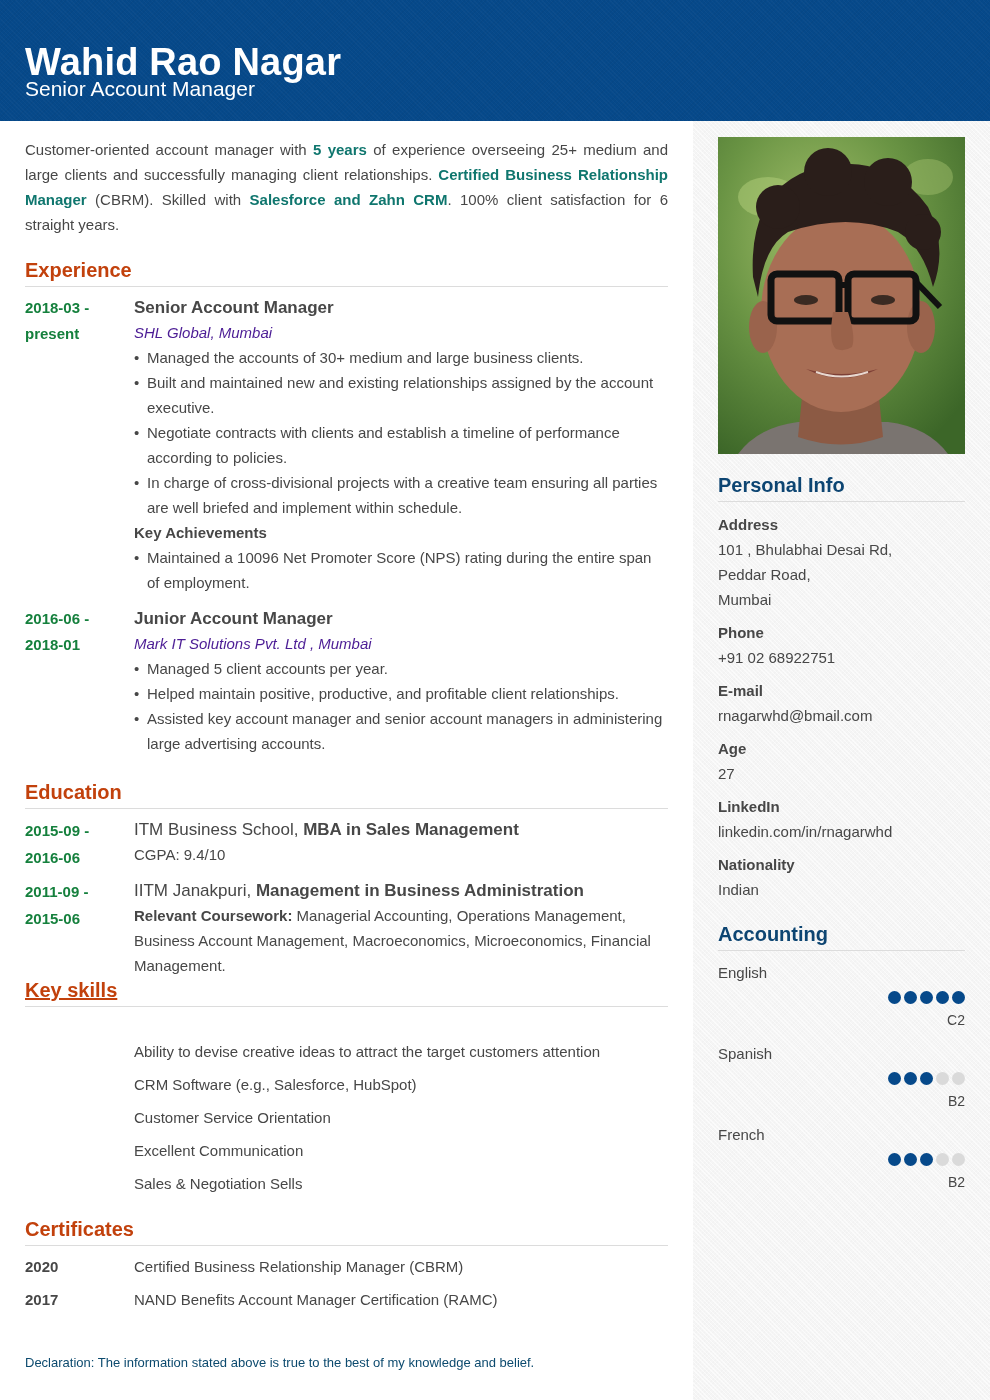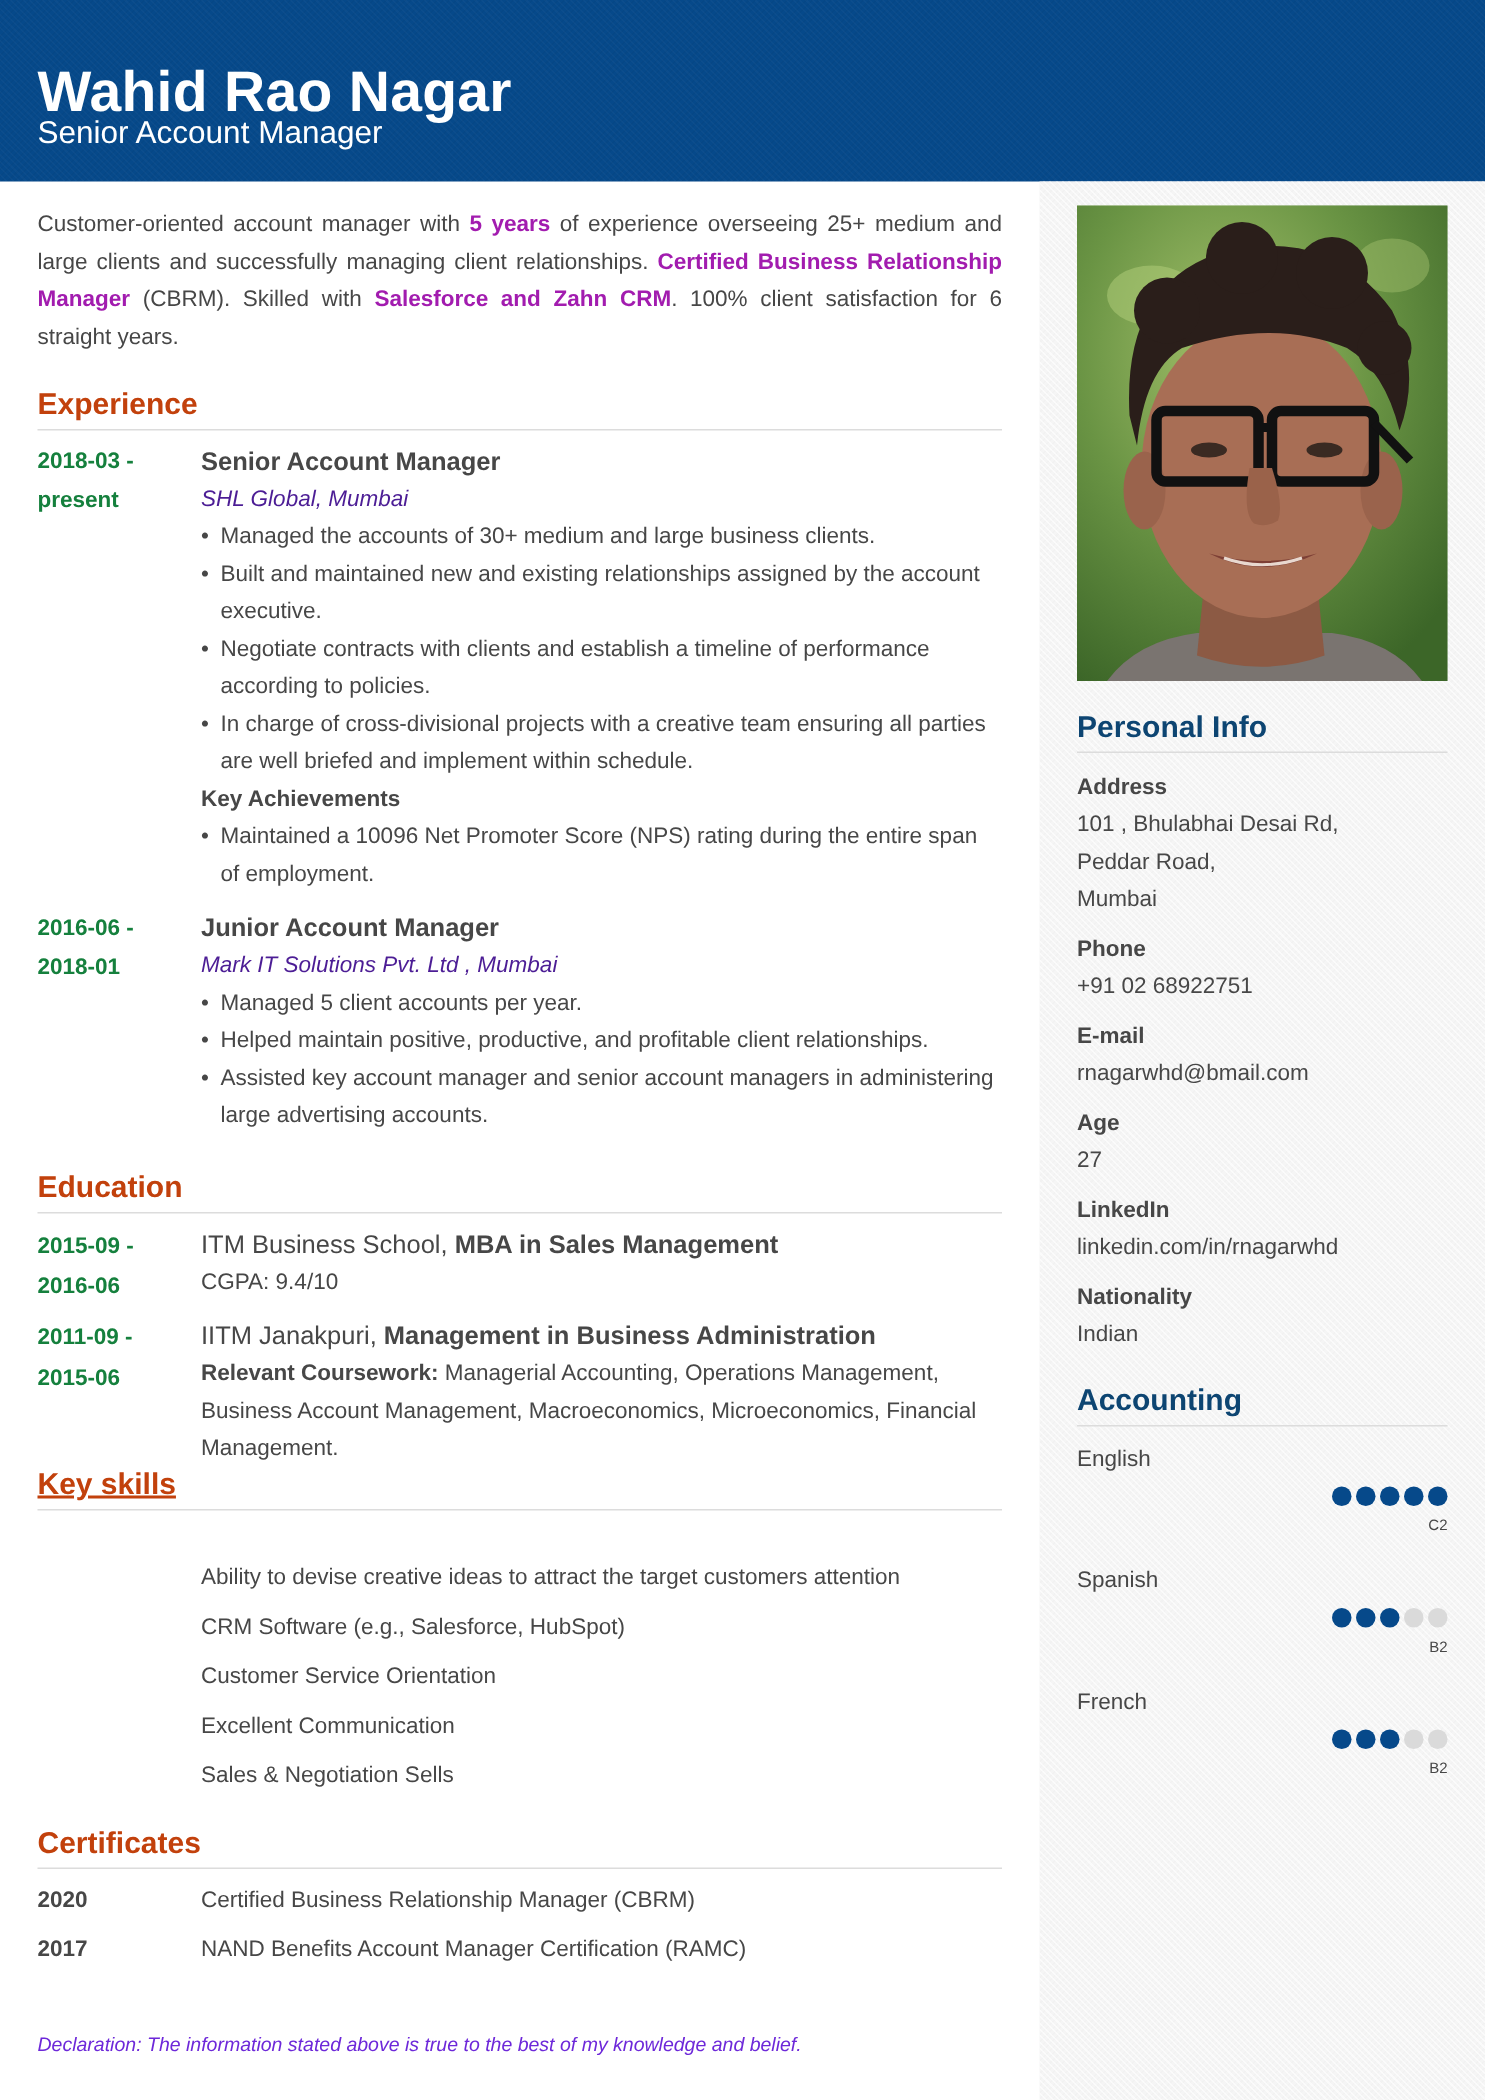--- a/index.html
+++ b/index.html
@@ -33,21 +33,21 @@
       repeating-linear-gradient(45deg, rgba(255,255,255,0.6) 0 1px, transparent 1px 3px),
       repeating-linear-gradient(-45deg, rgba(0,0,0,0.012) 0 1px, transparent 1px 3px);
   }
   .main { position: absolute; left: 25px; top: 121px; width: 643px; }
 
   .summary {
     position: absolute; left: 0; top: 16px; width: 643px;
     font-size: 15px; line-height: 25px; text-align: justify;
     color: #474747;
   }
-  .summary b { color: #a21caf; }
+  .summary b { color: #0f766e; }
 
   .section-title {
     position: absolute; left: 0; width: 643px;
     font-size: 20px; font-weight: bold; color: #c2410c;
     line-height: 24px; padding-bottom: 4px;
     border-bottom: 1px solid #dcdcdc;
   }
   .row { position: absolute; left: 0; width: 643px; font-size: 15px; line-height: 25px; }
   .row .date { position: absolute; left: 0; width: 100px; font-weight: bold; color: #15803d; }
   .row .content { position: absolute; left: 109px; width: 534px; }
@@ -55,39 +55,39 @@
   .company { font-style: italic; color: #4c1d95; }
   ul.bullets { list-style: none; }
   ul.bullets li { position: relative; padding-left: 13px; }
   ul.bullets li::before { content: "•"; position: absolute; left: 0; top: 0; }
   .sub-heading { font-weight: bold; color: #474747; }
   .edu-head { font-size: 17px; line-height: 25px; }
   .edu-head b { color: #474747; }
   .skill { position: absolute; left: 109px; font-size: 15px; line-height: 20px; }
   .cert-year { position: absolute; left: 0; font-weight: bold; font-size: 15px; }
   .cert-name { position: absolute; left: 109px; font-size: 15px; }
-  .declaration { position: absolute; left: 0; top: 1234px; font-size: 13px; color: #6d28d9; font-style: italic; }
+  .declaration { position: absolute; left: 0; top: 1234px; font-size: 13px; color: #0c4a6e; }
 
   .photo {
     position: absolute; left: 25px; top: 16px; width: 247px; height: 317px;
     overflow: hidden;
     background: radial-gradient(ellipse at 30% 20%, #8fb05a 0%, #5e8a3a 40%, #3f6a2a 100%);
   }
   .side-title {
     position: absolute; left: 25px; width: 247px;
     font-size: 20px; font-weight: bold; color: #0d4572;
     line-height: 24px; padding-bottom: 4px; border-bottom: 1px solid #dcdcdc;
   }
   .info-label { position: absolute; left: 25px; font-size: 15px; font-weight: bold; color: #474747; line-height: 25px; }
   .info-value { position: absolute; left: 25px; width: 247px; font-size: 15px; color: #474747; line-height: 25px; }
   .lang-name { position: absolute; left: 25px; font-size: 15px; color: #474747; }
   .dots { position: absolute; left: 190px; width: 82px; display: flex; justify-content: flex-end; gap: 3px; }
   .dot { width: 13px; height: 13px; border-radius: 50%; background: #dadada; }
   .dot.on { background: #06498a; }
-  .lang-level { position: absolute; left: 190px; width: 82px; text-align: right; font-size: 10px; color: #474747; }
+  .lang-level { position: absolute; left: 190px; width: 82px; text-align: right; font-size: 14px; color: #474747; }
 </style>
 </head>
 <body>
 
 <div class="header">
   <div class="name">Wahid Rao Nagar</div>
   <div class="title">Senior Account Manager</div>
 </div>
 
 <div class="sidebar">

